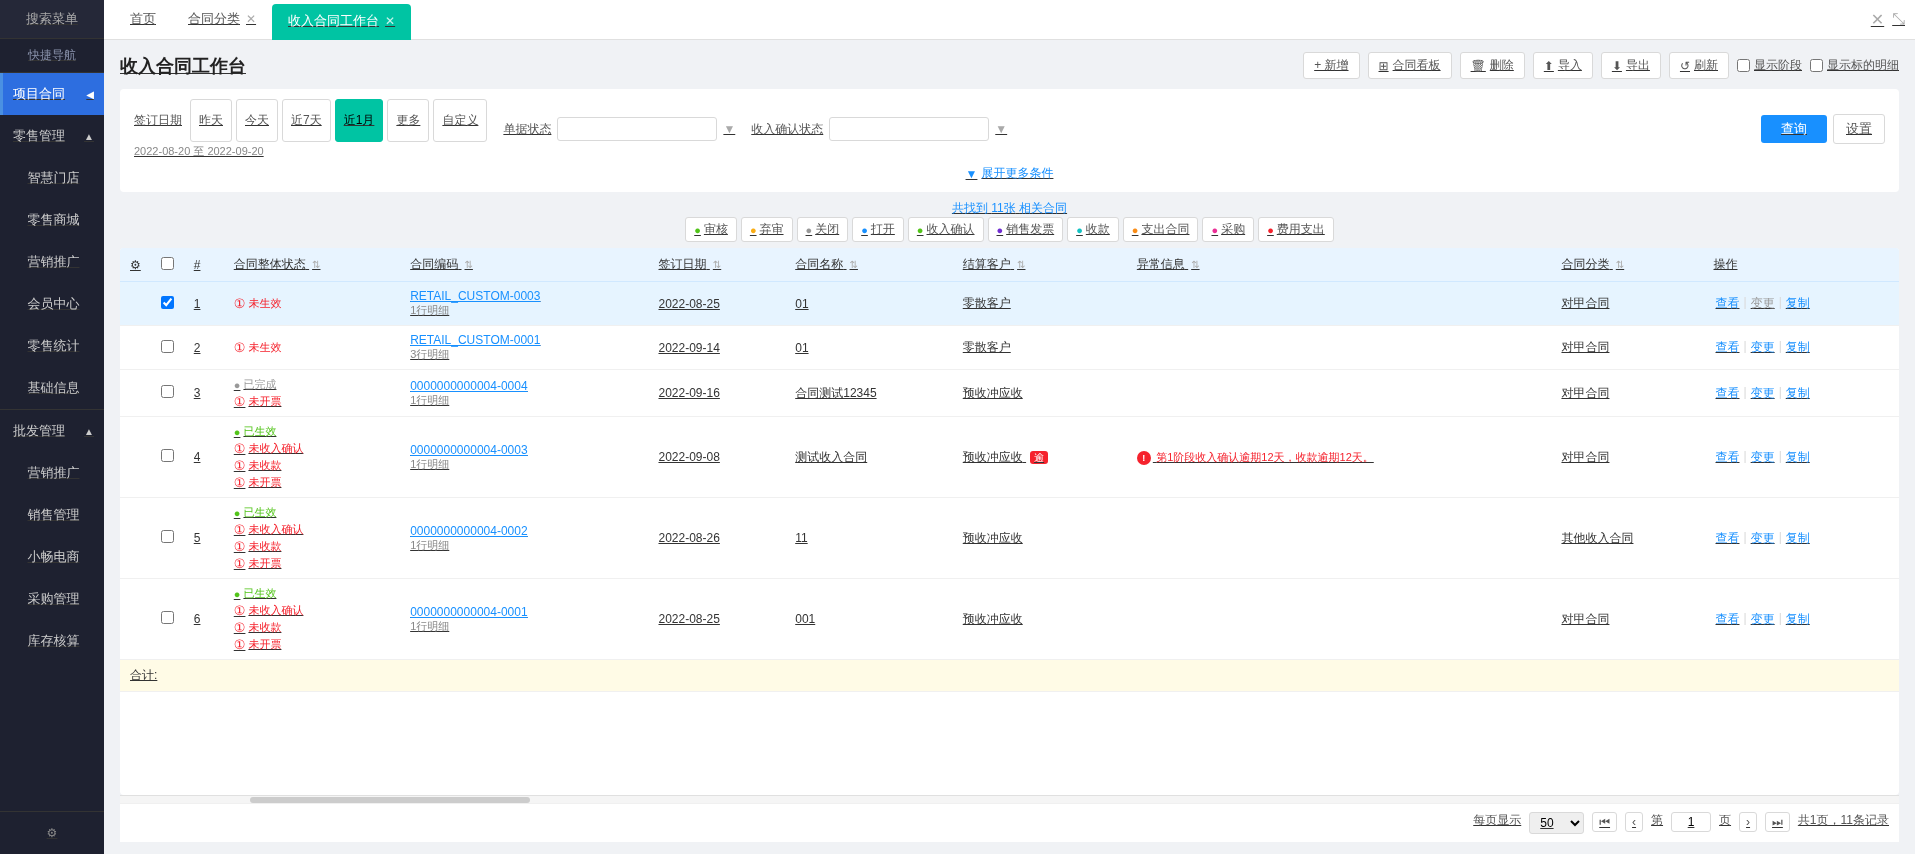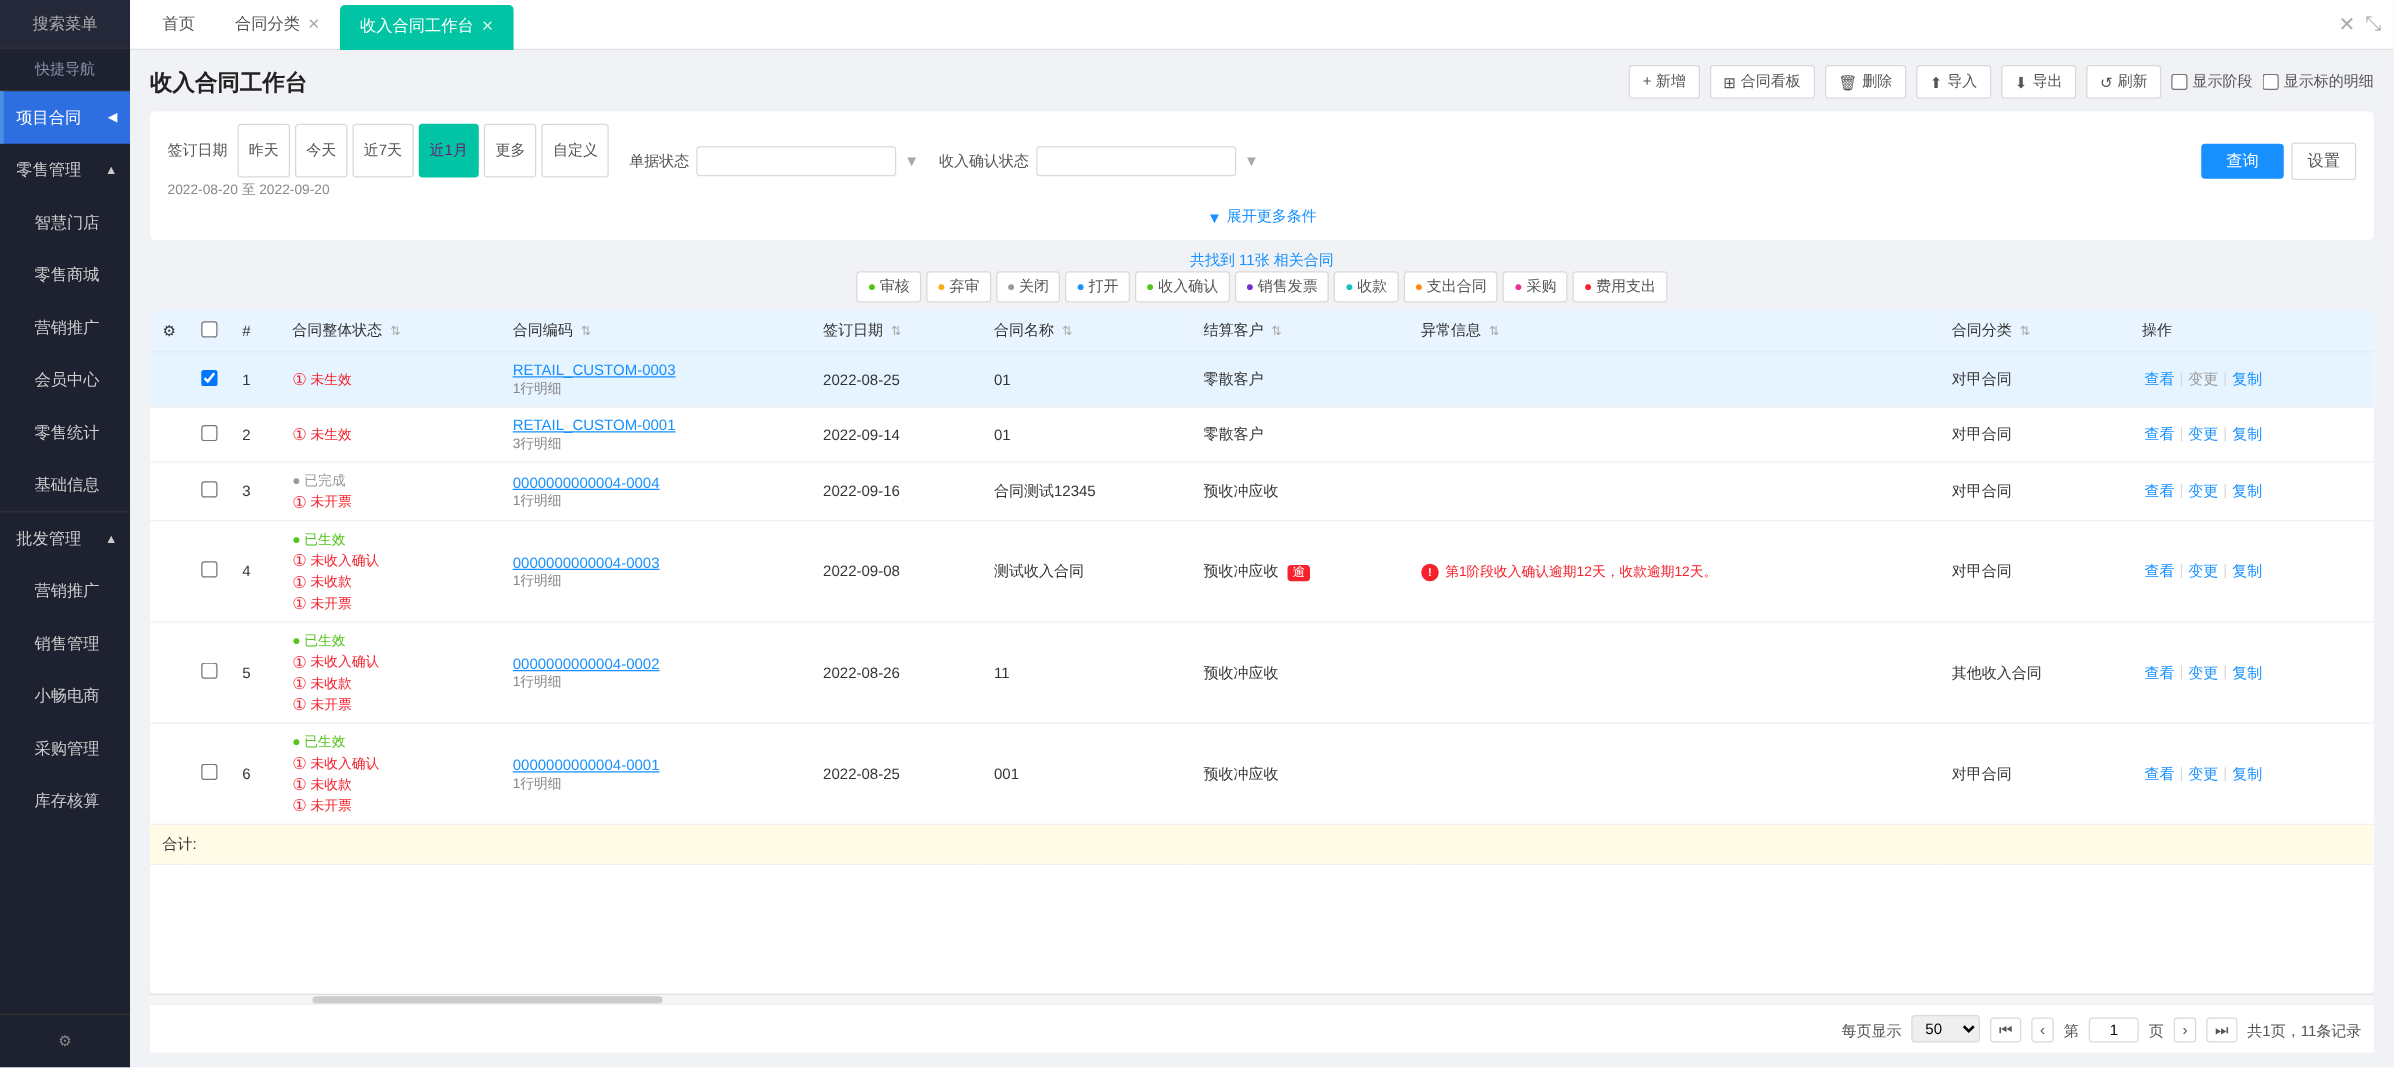--- a/index.html
+++ b/index.html
@@ -1,18 +1,18 @@
 <!DOCTYPE html>
 <html><head>
   <meta charset="utf-8">
   <style>
     * { box-sizing: border-box; margin: 0; padding: 0; }
     body { font-family: 'Microsoft YaHei', Arial, sans-serif; font-size: 12px; background: #f0f2f5; color: #333; overflow: hidden; }
     
-    .app-container { display: flex; height: 854px; width: 1915px; }
+    .app-container { display: flex; height: 854px; width: 1915px; text-decoration: underline; }
     
     
     .sidebar { width: 104px; background: #1e2130; display: flex; flex-direction: column; color: #ccc; flex-shrink: 0; }
     .sidebar-search { padding: 10px 8px; background: #252838; color: #aaa; font-size: 13px; text-align: center; cursor: pointer; border-bottom: 1px solid #333; }
     .sidebar-nav-label { padding: 8px 10px; color: #8891aa; font-size: 12px; text-align: center; cursor: pointer; }
     .sidebar-item { padding: 12px 8px; text-align: center; cursor: pointer; color: #ccc; font-size: 13px; border-left: 3px solid transparent; }
     .sidebar-item.active { background: #2d6ee0; color: #fff; border-left: 3px solid #4a90e2; }
     .sidebar-item.has-arrow { display: flex; justify-content: space-between; align-items: center; padding: 12px 10px; }
     .sidebar-settings { margin-top: auto; padding: 14px 8px; text-align: center; color: #888; cursor: pointer; border-top: 1px solid #333; }
     .sidebar-divider { height: 1px; background: #333; margin: 0; }
@@ -44,21 +44,21 @@
     .sub-tabs { display: flex; gap: 0; border-bottom: 1px solid #e0e0e0; margin-bottom: 10px; background: #fff; padding: 0 10px; border-radius: 4px 4px 0 0; }
     .sub-tab { padding: 8px 14px; cursor: pointer; font-size: 13px; color: #555; border-bottom: 2px solid transparent; white-space: nowrap; }
     .sub-tab.active { color: #1890ff; border-bottom: 2px solid #1890ff; font-weight: 500; }
     
     
     .filter-area { background: #fff; padding: 10px 14px; border-radius: 4px; margin-bottom: 8px; }
     .filter-row { display: flex; align-items: center; gap: 16px; flex-wrap: wrap; }
     .filter-label { font-size: 12px; color: #555; white-space: nowrap; }
     .filter-date-options { display: flex; gap: 4px; align-items: center; }
     .filter-date-btn { padding: 12px 8px; border: 1px solid #d9d9d9; border-radius: 3px; cursor: pointer; font-size: 12px; color: #555; background: #fff; }
-    .filter-date-btn.active { background: #00c4a3; color: #701a75; border-color: #00c4a3; }
+    .filter-date-btn.active { background: #00c4a3; color: #000000; border-color: #00c4a3; }
     .filter-date-range { font-size: 11px; color: #888; margin-top: 2px; }
     .filter-select { border: 1px solid #d9d9d9; border-radius: 3px; padding: 4px 24px 4px 8px; font-size: 12px; min-width: 160px; cursor: pointer; background: #fff; position: relative; display: flex; align-items: center; justify-content: space-between; }
     .filter-select-wrapper { position: relative; display: inline-flex; align-items: center; }
     .filter-select-wrapper select { border: 1px solid #d9d9d9; border-radius: 3px; padding: 4px 24px 4px 8px; font-size: 12px; min-width: 160px; cursor: pointer; background: #fff; appearance: none; }
     .filter-query-btn { padding: 5px 20px; background: #1890ff; color: #fff; border: none; border-radius: 3px; cursor: pointer; font-size: 13px; }
     .filter-setting-btn { padding: 5px 12px; background: #fff; color: #555; border: 1px solid #d9d9d9; border-radius: 3px; cursor: pointer; font-size: 13px; }
     .filter-expand { color: #1890ff; cursor: pointer; font-size: 12px; display: flex; align-items: center; gap: 4px; }
     
     
     .table-toolbar { display: flex; align-items: center; justify-content: space-between; margin-bottom: 6px; padding: 0 2px; flex-direction: column; }
@@ -84,21 +84,21 @@
     .link-text { color: #1890ff; text-decoration: underline; cursor: pointer; font-size: 12px; }
     .sub-text { font-size: 11px; color: #888; }
     .row-actions { display: flex; gap: 2px; }
     .row-action-btn { color: #1890ff; cursor: pointer; font-size: 12px; padding: 0 2px; }
     .row-action-sep { color: #d9d9d9; }
     .error-text { color: #f5222d; font-size: 11px; }
     .error-circle { width: 14px; height: 14px; border-radius: 50%; background: #f5222d; color: #fff; display: inline-flex; align-items: center; justify-content: center; font-size: 9px; font-weight: bold; margin-right: 2px; }
     .overdue-tag { background: #f5222d; color: #fff; font-size: 10px; padding: 1px 4px; border-radius: 3px; margin-left: 4px; }
     
     
-    .pagination { display: flex; align-items: flex-end; justify-content: flex-end; padding: 8px 10px; background: #fff; border-top: 1px solid #f0f0f0; gap: 8px; flex-shrink: 0; }
+    .pagination { display: flex; align-items: flex-start; justify-content: flex-end; padding: 8px 10px; background: #fff; border-top: 1px solid #f0f0f0; gap: 8px; flex-shrink: 0; }
     .page-size-label { font-size: 12px; color: #555; }
     .page-size-select { border: 1px solid #d9d9d9; border-radius: 3px; padding: 2px 6px; font-size: 12px; cursor: pointer; }
     .page-nav-btn { padding: 2px 6px; border: 1px solid #d9d9d9; border-radius: 3px; cursor: pointer; background: #fff; font-size: 12px; color: #555; }
     .page-input { width: 40px; border: 1px solid #d9d9d9; border-radius: 3px; padding: 2px 6px; text-align: center; font-size: 12px; }
     .page-info { font-size: 12px; color: #555; }
     
     
     input[type="checkbox"] { cursor: pointer; }
     
     

